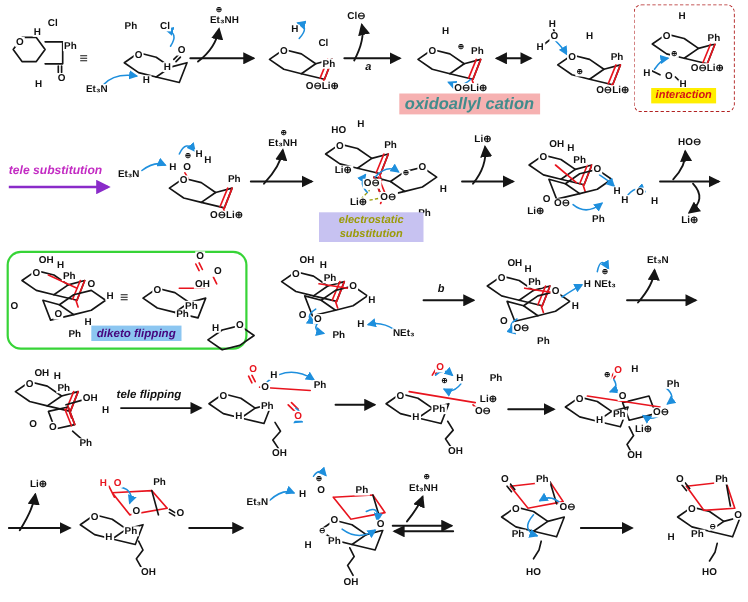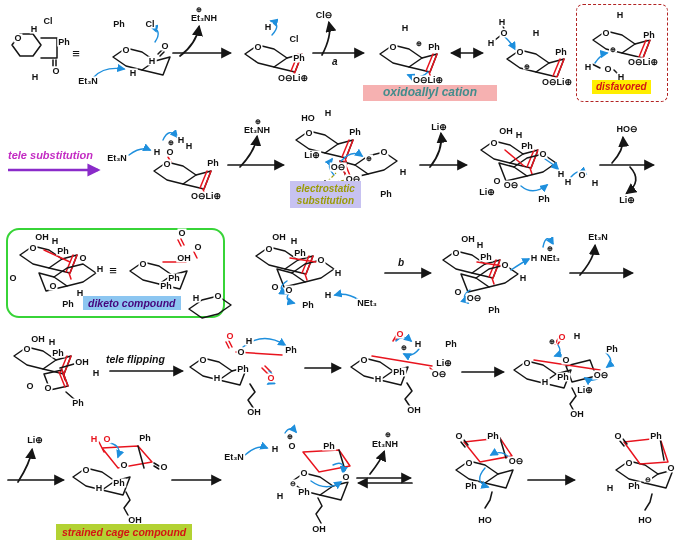--- a/index.html
+++ b/index.html
@@ -8,24 +8,24 @@
   .bk{stroke:#151515;stroke-width:1.5;fill:none;stroke-linejoin:round;stroke-linecap:round;}
   .rd{stroke:var(--red-bond);stroke-width:1.5;fill:none;stroke-linecap:round;}
   .bl{stroke:var(--blue-arrow);stroke-width:1.4;fill:none;stroke-linecap:round;}
   .ar{stroke:#151515;stroke-width:1.7;fill:none;stroke-linecap:round;}
   .pu{stroke:var(--purple-arrow);stroke-width:2.4;fill:none;}
   .olv{stroke:var(--olive);stroke-width:1.2;stroke-dasharray:3 2;fill:none;}
   .al{position:absolute;transform:translate(-50%,-50%);font-size:9px;font-weight:bold;color:#111;
       white-space:nowrap;line-height:1;background:#fff;padding:0 1px;}
   .al.c-r{color:var(--red-bond);}
   .cap{position:absolute;font-weight:bold;font-style:italic;line-height:1.15;white-space:nowrap;}
-  #cap-oxidoallyl{left:363px;top:85px;background:var(--pink-bg);color:var(--teal-text);font-size:12px;padding:1px 20px;}
+  #cap-oxidoallyl{left:363px;top:85px;background:var(--pink-bg);color:var(--teal-text);font-size:15px;padding:1px 5px;}
   #cap-disfavored{left:592px;top:80px;background:var(--yellow-bg);color:var(--red-text);font-size:10px;padding:1px 4px;}
   #cap-tele{left:8px;top:149px;color:var(--magenta-text);font-size:11px;}
-  #cap-electro{left:290px;top:181px;background:var(--lavender-bg);color:var(--olive);font-size:10px;text-align:center;padding:2px 6px;}
+  #cap-electro{left:290px;top:193px;background:var(--lavender-bg);color:var(--olive);font-size:10px;text-align:center;padding:2px 18px;}
   #cap-diketo{left:83px;top:296px;background:var(--blue-bg);color:var(--indigo-text);font-size:10.5px;padding:1px 5px;}
   #cap-ring{left:106px;top:353px;color:#111;font-size:10.5px;}
   #cap-strained{left:56px;top:524px;background:var(--yg-bg);color:var(--red-text);font-size:10.5px;padding:2px 6px;}
   #cap-a{left:332px;top:56px;color:#111;font-size:10px;}
   #cap-b{left:398px;top:257px;color:#111;font-size:10px;}
   .box{position:absolute;}
   #box-disfavored{left:576px;top:4px;width:90px;height:96px;border:1.6px dashed #b22222;border-radius:7px;}
   #box-diketo{left:6px;top:228px;width:215px;height:86px;border:2px solid var(--green-border);border-radius:13px;}
 </style>
 </head>
@@ -383,24 +383,23 @@
       <span class="al" style="left: 656px; top: 436px;">Ph</span>
       <span class="al" style="left: 629px; top: 463px;">O</span>
       <span class="al" style="left: 671px; top: 468px;">O</span>
       <span class="al" style="font-size: 7px; left: 648px; top: 479px;">⊖</span>
       <span class="al" style="left: 610px; top: 488px;">H</span>
       <span class="al" style="left: 634px; top: 486px;">Ph</span>
       <span class="al" style="left: 645px; top: 520px;">HO</span>
     </div>
 
   <div id="cap-oxidoallyl" class="cap">oxidoallyl cation</div>
-  <div id="cap-disfavored" class="cap">disfavored</div>
+  <div id="cap-disfavored" class="cap">interaction</div>
   <div id="cap-tele" class="cap">tele substitution</div>
   <div id="cap-electro" class="cap">
     <div>electrostatic</div>
     <div>substitution</div>
   </div>
-  <div id="cap-diketo" class="cap">diketo compound</div>
+  <div id="cap-diketo" class="cap">diketo flipping</div>
   <div id="cap-ring" class="cap">tele flipping</div>
-  <div id="cap-strained" class="cap">strained cage compound</div>
   <div id="cap-a" class="cap">a</div>
   <div id="cap-b" class="cap">b</div>
 </div>
 
 </body></html>

